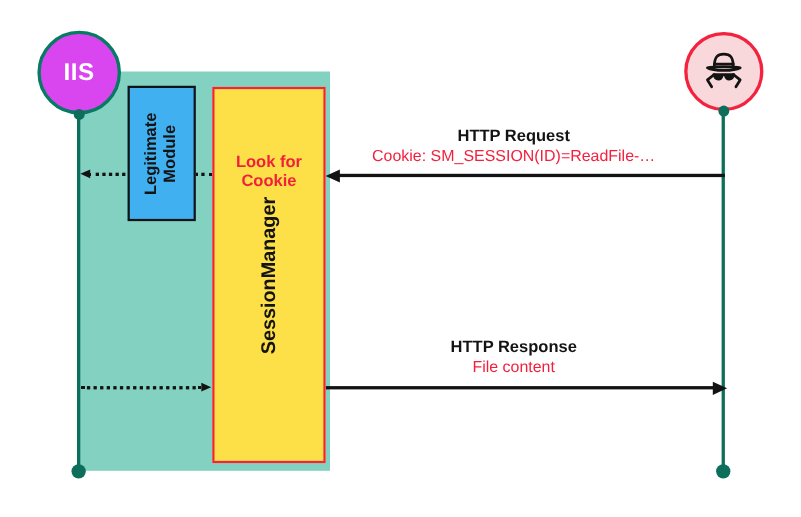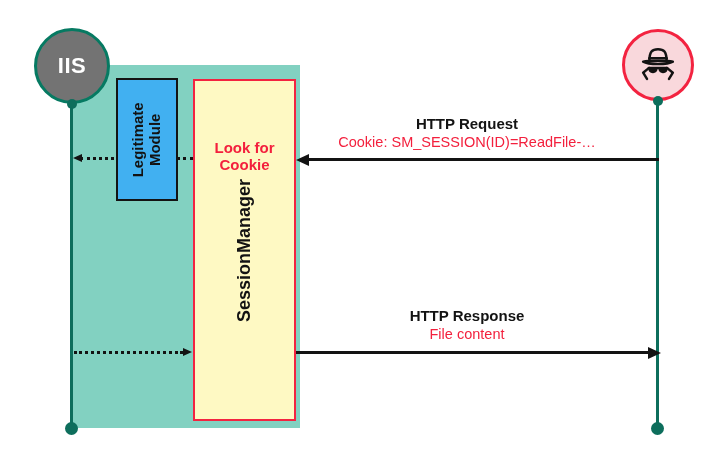--- a/index.html
+++ b/index.html
@@ -16,21 +16,21 @@
     background:#82d1c1;z-index:1;
   }
   
   .actor-circle{
     position:absolute;border-radius:50%;
     display:flex;align-items:center;justify-content:center;
     box-sizing:border-box;z-index:6;
   }
   .iis-circle{
     left:34px;top:28px;width:76px;height:76px;
-    background:#737373;border:3px solid #067a62;
+    background:#d946ef;border:3px solid #067a62;
   }
   .iis-label{
     color:#ffffff;font-weight:bold;font-size:22px;letter-spacing:0.5px;
   }
   .attacker-circle{
     left:622px;top:29px;width:72px;height:72px;
     background:#f9d8dc;border:3px solid #f32340;
   }
   
   .lifeline{
@@ -51,21 +51,21 @@
     background:#41b0f1;border:2.5px solid #131313;box-sizing:border-box;
     display:flex;align-items:center;justify-content:center;z-index:4;
   }
   .legit-label{
     transform:rotate(-90deg);white-space:normal;width:112px;
     text-align:center;font-weight:bold;font-size:15px;line-height:1.12;
     color:#131313;flex:0 0 auto;
   }
   .sm-box{
     position:absolute;left:193px;top:79px;width:103px;height:342px;
-    background:#fef9c3;border:2.5px solid #f32340;box-sizing:border-box;
+    background:#fde047;border:2.5px solid #f32340;box-sizing:border-box;
     z-index:4;
   }
   .sm-action{
     position:absolute;left:0;width:100%;text-align:center;
     color:#f3203d;font-weight:bold;font-size:15px;line-height:1.15;
   }
   .sm-action-top{top:58px;}
   .sm-action-bottom{top:250px;}
   .sm-vlabel-wrap{
     position:absolute;left:0;top:0;width:100%;height:100%;

